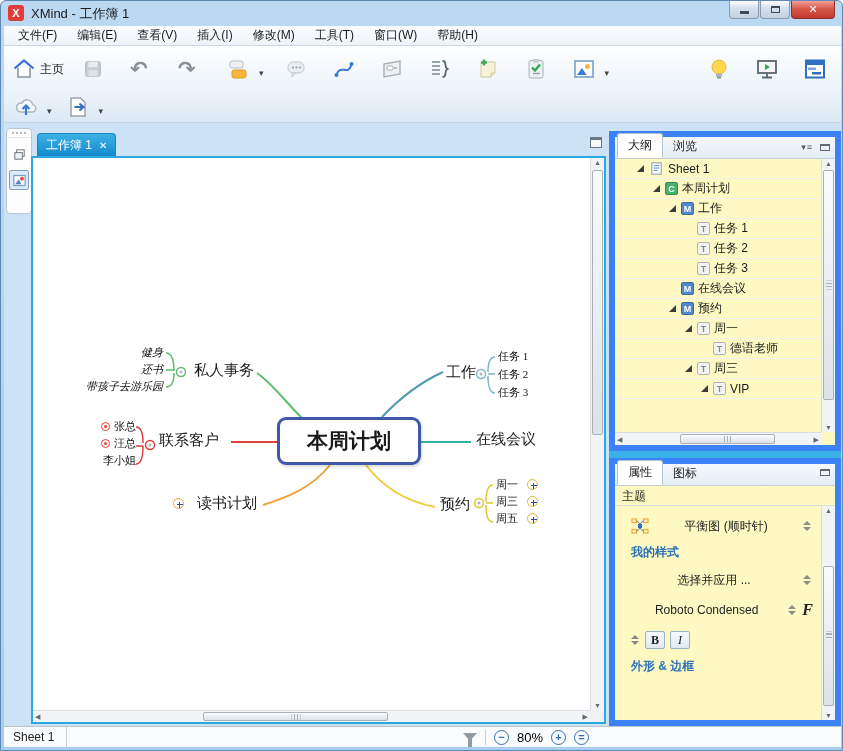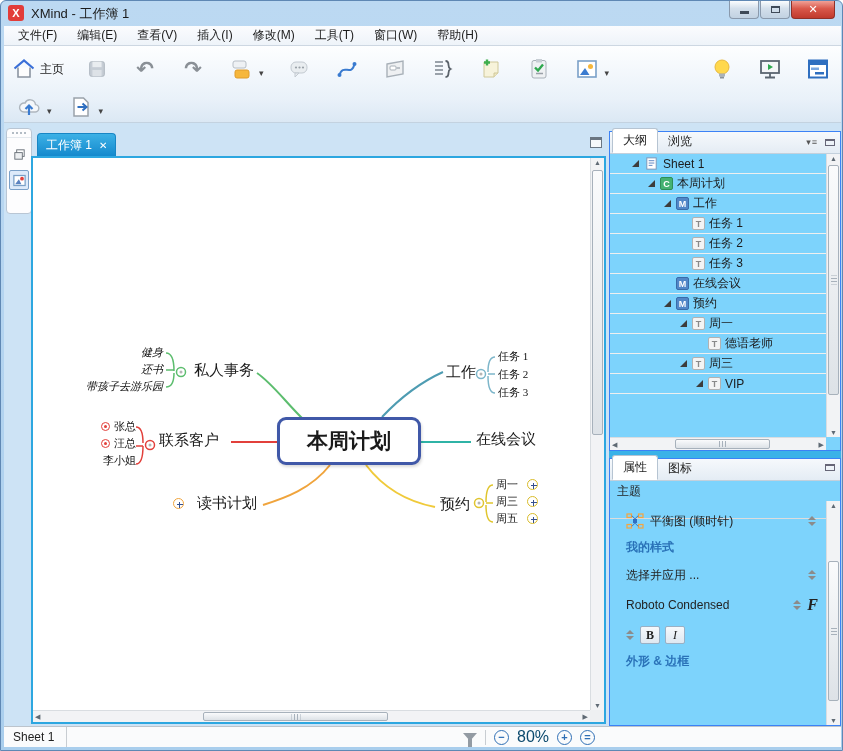--- a/index.html
+++ b/index.html
@@ -23,21 +23,21 @@
   
   .menubar { position:absolute; left:3px; top:25px; width:837px; height:20px; background:linear-gradient(#fbfcfe,#eef3f9);
              border-bottom:1px solid #cdd7e2; display:flex; align-items:center; padding-left:4px; }
   .menu-item { font-size:12px; color:#1c1c1c; padding:2px 10px; }
 
   
   .toolbars { position:absolute; left:3px; top:45px; width:837px; height:77px;
               background:linear-gradient(#fdfeff,#e9f1f9 70%,#dbe8f4); border-bottom:1px solid #c3d2e0; }
   .tb-row1 { display:flex; align-items:center; height:46px; padding-left:8px; }
   .tb-row2 { display:flex; align-items:center; height:30px; padding-left:10px; }
-  .tbtn { display:flex; align-items:center; justify-content:center; height:34px; min-width:30px; border-radius:3px; }
+  .tbtn { display:flex; align-items:center; justify-content:space-between; height:34px; min-width:30px; border-radius:3px; }
   .home-label { font-size:12px; color:#222; margin-left:4px; }
   .caret { font-size:9px; color:#444; margin:8px 2px 0 3px; }
   .tb-gap  { width:18px; } .tb-gap-s { width:12px; }
   .uglyph { font-size:21px; color:#8a9096; font-weight:bold; line-height:22px; }
   .push { margin-left:auto; }
 
   
   .main { position:absolute; left:3px; top:122px; width:837px; height:603px; background:#cde3f5; }
 
   
@@ -85,21 +85,21 @@
   .plus-c { display:inline-block; width:11px; height:11px; border-radius:50%; background:#fff; position:relative; }
   .plus-c::before,.plus-c::after{ content:""; position:absolute; background:#35508f; }
   .plus-c::before{ left:2.5px; top:4.5px; width:6px; height:1.5px; }
   .plus-c::after { left:4.5px; top:2.5px; width:1.5px; height:6px; }
   .plus-orange { border:1.5px solid #f0a43c; position:absolute; left:140px; top:340px; }
   .plus-yellow { border:1.5px solid #d9bc2a; flex:0 0 auto; }
   .arow { display:flex; align-items:center; gap:9px; height:18.5px; }
 
   
   .rightpanel { position:absolute; left:605px; top:8px; width:232px; height:595px; }
-  .panel { position:absolute; left:0; right:0; background:#7dd3fc; border:1px solid #3b82f6; }
+  .panel { position:absolute; left:0; right:0; background:#fef9c3; border:6px solid #3b82f6; }
   .ptabs { height:22px; background:linear-gradient(#f6f9fc,#e4ecf4); border-bottom:1px solid #c3d0dc; display:flex; align-items:flex-end; position:relative; }
   .ptab { font-size:12px; color:#222; padding:3px 10px 3px; }
   .ptab.active { background:#fff; border:1px solid #b6c4d2; border-bottom:1px solid #fff; border-radius:3px 3px 0 0; margin-left:2px; }
   .phdr-icons { position:absolute; right:5px; top:5px; display:flex; gap:7px; align-items:center; }
   .i-viewmenu { font-size:9px; color:#555; letter-spacing:1px; }
   .i-minimize { width:10px; height:7px; border:1px solid #667; border-top:2px solid #667; display:block; }
 
   .outline-panel { top:0; height:320px; }
   .tree { position:absolute; left:0; right:14px; top:22px; bottom:13px; overflow:hidden; }
   .orow { height:20px; display:flex; align-items:center; border-bottom:1px solid #efefef; font-size:12px; color:#1c1c1c; gap:4px; }
@@ -107,25 +107,25 @@
   .badge { width:13px; height:13px; border-radius:2px; font-size:9px; font-weight:bold; color:#fff;
            display:flex; align-items:center; justify-content:center; flex:0 0 auto; }
   .badge-c { background:#45b273; border:1px solid #2e8f57; }
   .badge-m { background:#5187c8; border:1px solid #3a6ca8; }
   .badge-t { background:#f4f4f4; border:1px solid #b2b2b2; color:#8a8a8a; }
   .ticon { width:15px; height:15px; flex:0 0 auto; }
 
   .sash { position:absolute; left:0; right:0; top:320px; height:7px; background:#3ab2e8; }
 
   .props-panel { top:327px; height:268px; }
-  .sec-title { height:38px; line-height:20px; font-size:12px; color:#222; padding-left:7px; border-bottom:1px solid #dcdcdc; }
+  .sec-title { height:20px; line-height:20px; font-size:12px; color:#222; padding-left:7px; border-bottom:1px solid #dcdcdc; }
   .pscroll { position:absolute; left:0; right:14px; top:42px; bottom:0; padding:8px 4px 0 16px; }
   .plabel { font-size:12px; font-weight:bold; color:#2a72b8; margin:6px 0 7px; }
   .prow { display:flex; align-items:center; height:24px; margin-bottom:6px; font-size:12px; color:#222; }
-  .prow .grow { flex:1; }
+  .prow .grow { flex:1;text-align:center; }
   .stepper { display:inline-flex; flex-direction:column; gap:2px; margin:0 6px; }
   .stepper i { display:block; width:0; height:0; border-left:4px solid transparent; border-right:4px solid transparent; }
   .stepper .up { border-bottom:4px solid #8b8b8b; }
   .stepper .dn { border-top:4px solid #8b8b8b; }
   .ficon { font-family:"Liberation Serif","DejaVu Serif",serif; font-style:italic; font-weight:bold; font-size:16px; color:#222; margin-right:4px; }
   .fmtbtn { width:20px; height:18px; border:1px solid #9ab0c4; background:linear-gradient(#f6f9fc,#dfe8f1); border-radius:2px;
             font-family:"Liberation Serif","DejaVu Serif",serif; font-size:12px; display:flex; align-items:center; justify-content:center; margin-right:5px; color:#222; }
   .fmtbtn.b { font-weight:bold; }
   .fmtbtn.i { font-style:italic; }
 
@@ -136,21 +136,21 @@
   
   .statusbar { position:absolute; left:3px; top:725px; width:837px; height:21px; background:#fafbfc; border-top:1px solid #bcc4cc;
                display:flex; align-items:center; font-size:12px; color:#222; }
   .sheet-tab { padding:0 12px 0 9px; height:100%; display:flex; align-items:center; border-right:1px solid #c8cdd2; }
   .status-right { position:absolute; left:459px; display:flex; align-items:center; gap:8px; }
   .funnel { width:0; height:0; border-left:7px solid transparent; border-right:7px solid transparent; border-top:8px solid #939ba3; position:relative; }
   .funnel::after { content:""; position:absolute; left:-2px; top:-2px; width:4px; height:8px; background:#939ba3; }
   .vsep { width:1px; height:15px; background:#c8cdd2; }
   .zbtn { width:15px; height:15px; border:1.5px solid #2f6fb5; border-radius:50%; color:#2f6fb5; font-size:11px; font-weight:bold;
           display:flex; align-items:center; justify-content:center; line-height:1; }
-  .zoom-val { font-size:16px; color:#0c4a6e; }
+  .zoom-val { font-size:13px; color:#000000; }
 </style>
 </head>
 <body>
 
 <div class="window">
 
   <div class="titlebar">
     <div class="app-ico">X</div>
     <div class="title-text">XMind - 工作簿 1</div>
     <div class="winbtns">

